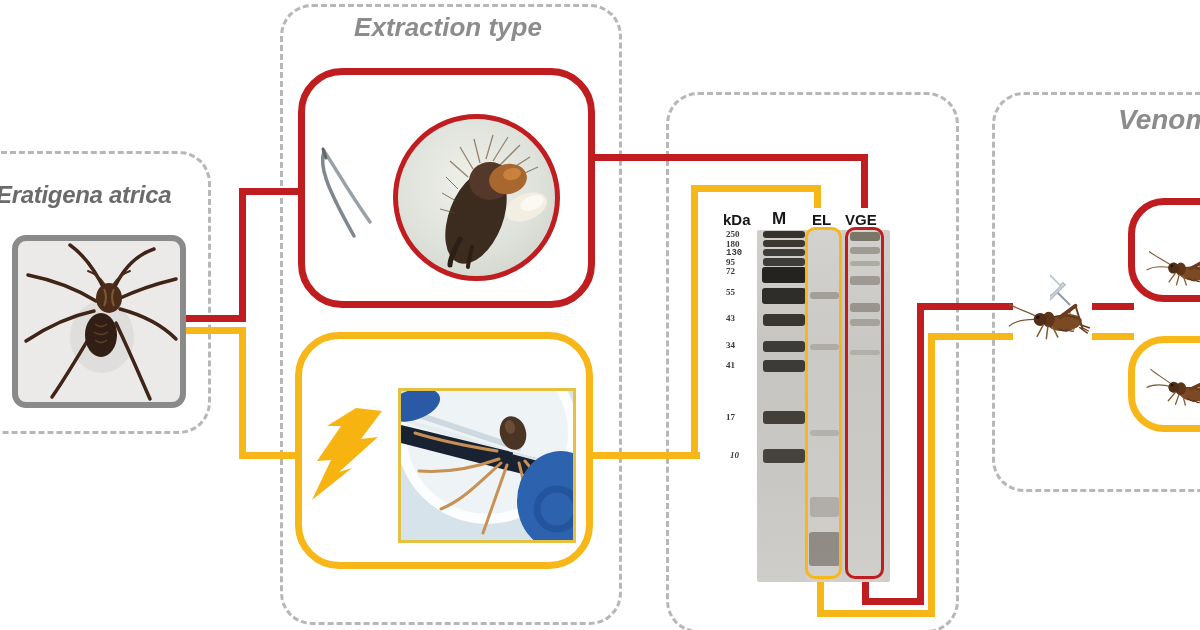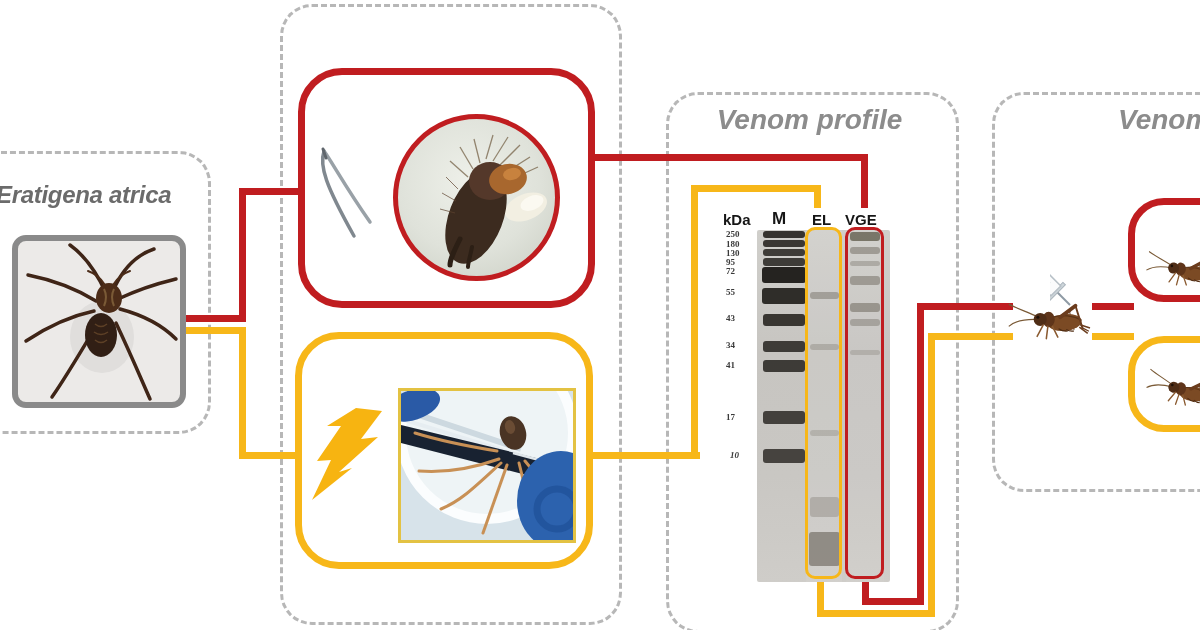--- a/index.html
+++ b/index.html
@@ -58,20 +58,21 @@
   </div>
 
   <div class="ln lr" style="left:185px;top:315px;width:61px;height:7px;"></div>
   <div class="ln lr" style="left:239px;top:188px;width:7px;height:134px;"></div>
   <div class="ln lr" style="left:239px;top:188px;width:62px;height:7px;"></div>
   <div class="ln ly" style="left:185px;top:327px;width:61px;height:7px;"></div>
   <div class="ln ly" style="left:239px;top:327px;width:7px;height:132px;"></div>
   <div class="ln ly" style="left:239px;top:452px;width:62px;height:7px;"></div>
 
   <div class="dashed-box" style="left:280px;top:4px;width:336px;height:615px;"></div>
+  <div class="title" style="left:280px;top:12px;width:336px;text-align:center;font-size:26px;">Extraction type</div>
 
   <div class="solid-box" style="left:298px;top:68px;width:297px;height:240px;border:7px solid #c01d20;border-radius:44px;"></div>
 
   <div class="photo" style="left:308px;top:146px;width:72px;height:96px;background:transparent;">
     <svg width="72" height="96" viewBox="0 0 72 96">
       <path d="M16,5 C11,20 18,40 46,90" stroke="#80888f" stroke-width="3.5" fill="none" stroke-linecap="round"></path>
       <path d="M16,5 C24,16 38,42 62,76" stroke="#99a1a7" stroke-width="3.5" fill="none" stroke-linecap="round"></path>
       <path d="M15,3 L18,12" stroke="#5f666c" stroke-width="3" stroke-linecap="round"></path>
     </svg>
   </div>
@@ -136,35 +137,34 @@
   </div>
 
   <div class="ln lr" style="left:595px;top:154px;width:273px;height:7px;"></div>
   <div class="ln lr" style="left:861px;top:154px;width:7px;height:54px;"></div>
   <div class="ln ly" style="left:593px;top:452px;width:107px;height:7px;"></div>
   <div class="ln ly" style="left:691px;top:185px;width:7px;height:274px;"></div>
   <div class="ln ly" style="left:691px;top:185px;width:130px;height:7px;"></div>
   <div class="ln ly" style="left:814px;top:185px;width:7px;height:23px;"></div>
 
   <div class="dashed-box" style="left:666px;top:92px;width:287px;height:535px;"></div>
-  <div class="title" style="left:666px;top:104px;width:287px;text-align:center;font-size:28px;">Venom profile</div>
 
   <div class="gel" style="left:757px;top:230px;width:133px;height:352px;border-radius:2px;
               background:linear-gradient(180deg,#d0cfcb 0%,#c7c5c1 35%,#c9c7c3 70%,#cfcdc9 100%);"></div>
   <div class="gel" style="left:806px;top:230px;width:36px;height:352px;background:rgba(255,255,255,0.07);"></div>
   <div class="gel" style="left:846px;top:230px;width:38px;height:352px;background:rgba(255,255,255,0.05);"></div>
 
   <div class="lane-label" style="left:723px;top:211px;font-size:15px;">kDa</div>
   <div class="lane-label" style="left:772px;top:209px;font-size:17px;">M</div>
   <div class="lane-label" style="left:812px;top:211px;font-size:15px;">EL</div>
   <div class="lane-label" style="left:845px;top:211px;font-size:15px;">VGE</div>
 
   <div class="ladder-num" style="left:726px;top:229px;">250</div>
   <div class="ladder-num" style="left:726px;top:239px;">180</div>
-  <div class="ladder-num" style="left:726px;top:248px;">130</div>
+  <div class="ladder-num" style="left:726px;top:248px;font-family:Liberation Mono, monospace;">130</div>
   <div class="ladder-num" style="left:726px;top:257px;">95</div>
   <div class="ladder-num" style="left:726px;top:266px;">72</div>
   <div class="ladder-num" style="left:726px;top:287px;">55</div>
   <div class="ladder-num" style="left:726px;top:313px;">43</div>
   <div class="ladder-num" style="left:726px;top:340px;">34</div>
   <div class="ladder-num" style="left:726px;top:360px;">41</div>
   <div class="ladder-num" style="left:726px;top:412px;">17</div>
   <div class="ladder-num" style="left:730px;top:450px;font-style:italic;">10</div>
 
   <div class="band" style="left:763px;top:231px;width:42px;height:7px;background:#26231f;opacity:.9;"></div>

